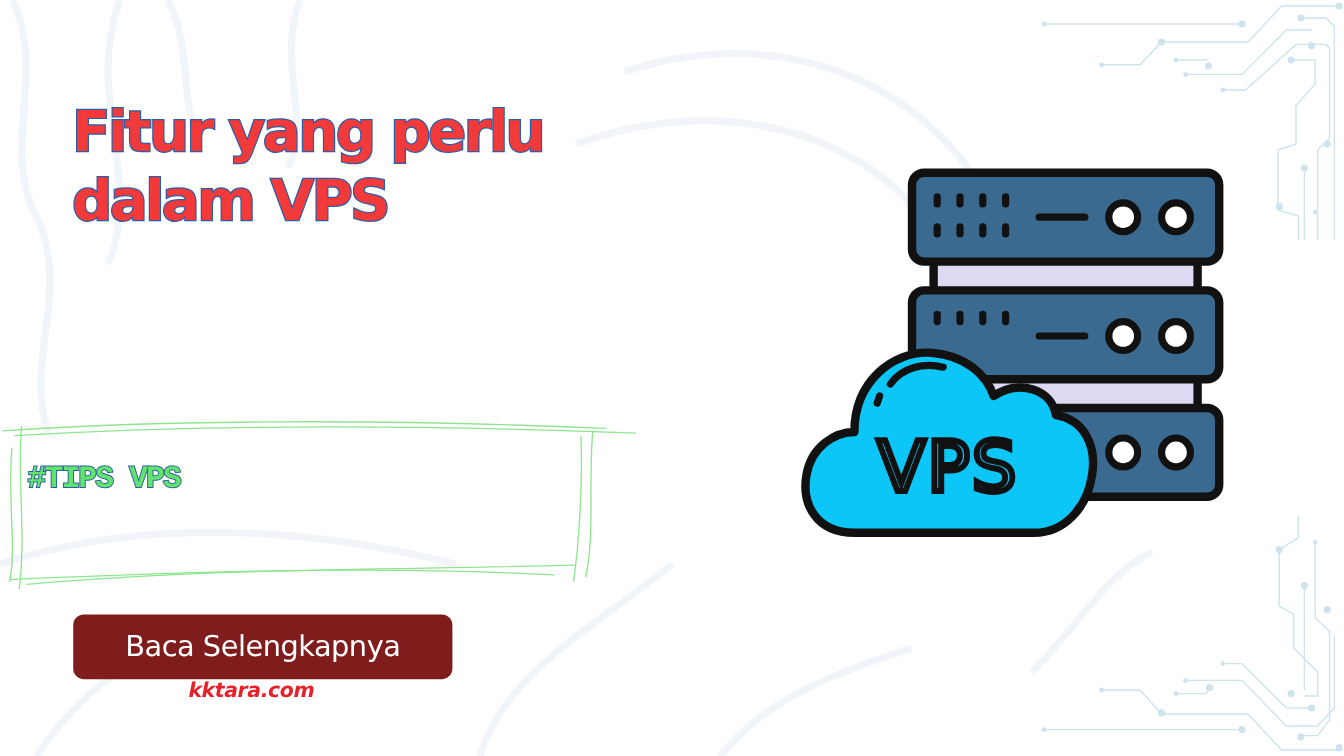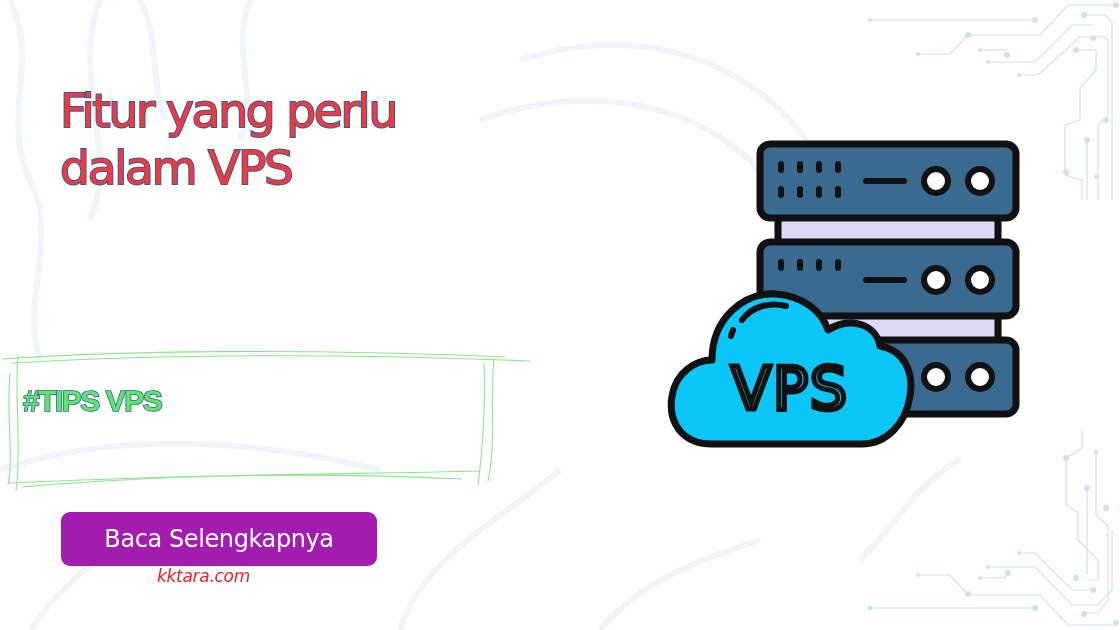--- a/index.html
+++ b/index.html
@@ -5,49 +5,49 @@
   html, body { margin: 0; padding: 0; }
   body {
     width: 1120px; height: 630px; overflow: hidden;
     background: #ffffff; position: relative;
     font-family: "Liberation Sans", sans-serif;
   }
   .bg-texture { position: absolute; inset: 0; pointer-events: none; }
   .title {
     position: absolute; left: 60px; top: 82px; width: 620px;
     font-family: "DejaVu Sans", sans-serif;
-    font-weight: normal; font-size: 47px; line-height: 57px;
+    font-weight: bold; font-size: 47px; line-height: 57px;
     letter-spacing: -2.2px;
     color: #f23a3a;
     -webkit-text-stroke: 2px #2b5ea8;
     paint-order: stroke fill;
     margin: 0;
   }
   .title .line { display: block; white-space: nowrap; }
   .sketch-box { position: absolute; left: 0; top: 345px; width: 545px; height: 150px; }
   .tag {
     position: absolute; left: 23px; top: 384px;
-    font-family: Liberation Sans, sans-serif;
-    font-weight: bold; font-size: 30px; letter-spacing: -1.5px;
+    font-family: Liberation Mono, monospace;
+    font-weight: bold; font-size: 26px; letter-spacing: -1.5px;
     color: #62e46b;
     -webkit-text-stroke: 1.6px #2b5ea8;
     paint-order: stroke fill;
     text-align: center;
   }
   .cta {
     position: absolute; left: 61px; top: 512px; width: 316px; height: 54px;
-    background: #a21caf; border-radius: 9px; border: none;
+    background: #7f1d1d; border-radius: 9px; border: none;
     color: #ffffff; font-family: "DejaVu Sans", sans-serif;
     font-size: 24px; letter-spacing: -0.4px;
     display: flex; align-items: center; justify-content: center;
     cursor: pointer; padding: 0;
   }
   .site {
     position: absolute; left: 157px; top: 566px;
-    font-family: "DejaVu Sans", sans-serif; font-weight: normal; font-style: italic;
+    font-family: "DejaVu Sans", sans-serif; font-weight: bold; font-style: italic;
     font-size: 17px; color: #e8202a; letter-spacing: -0.3px;
   }
   .illustration { position: absolute; left: 660px; top: 130px; width: 380px; height: 330px; }
   .circuit { position: absolute; pointer-events: none; }
 </style>
 </head>
 <body>
 
 <svg class="bg-texture" width="1120" height="630" viewBox="0 0 1120 630">
   <g fill="none" stroke="#f1f5f9" stroke-width="6">

